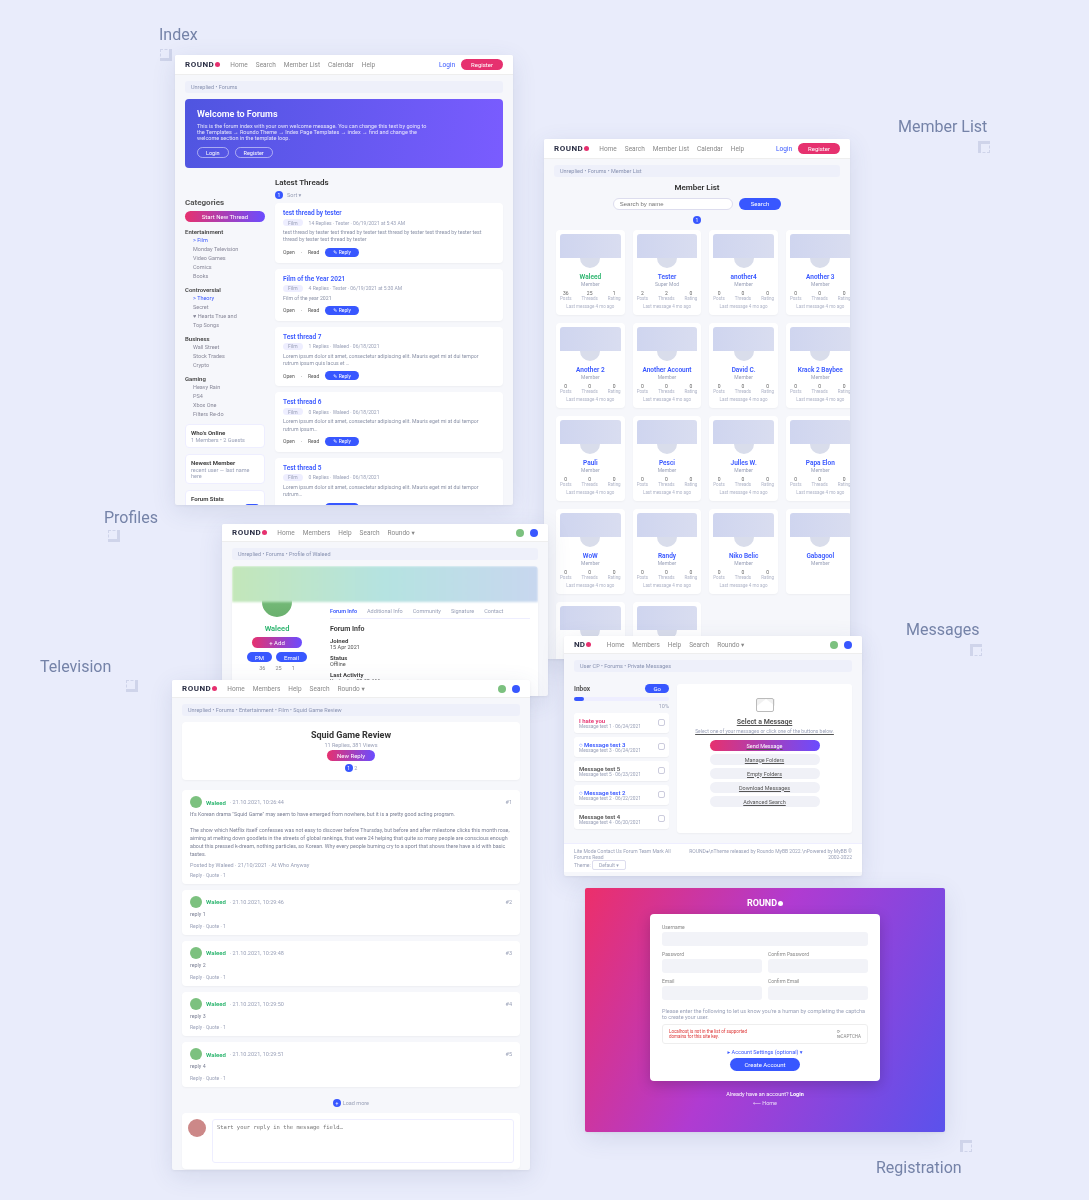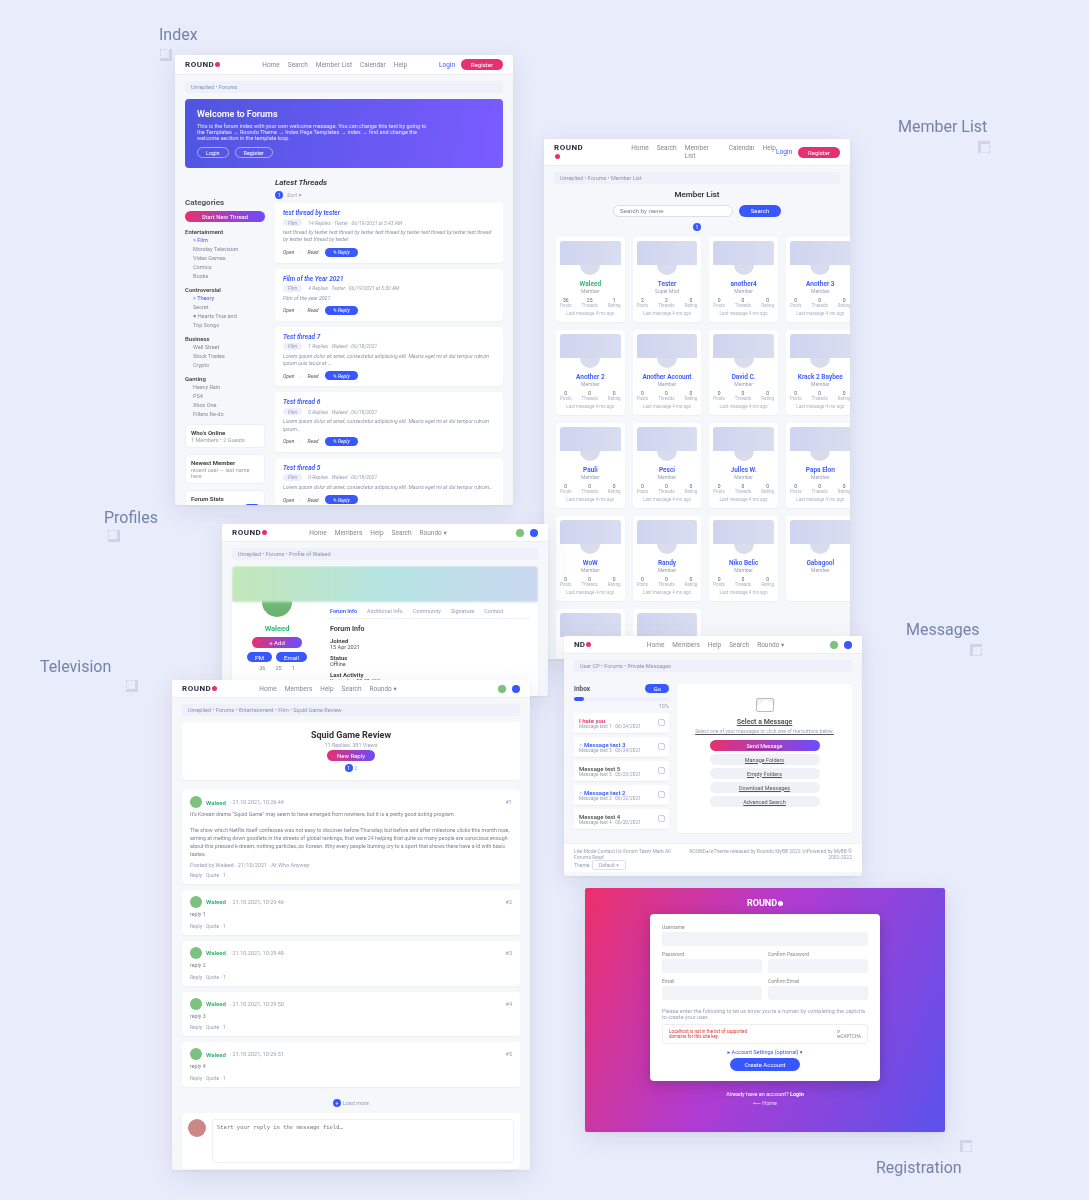--- a/index.html
+++ b/index.html
@@ -36,21 +36,21 @@
   }
   .topbar {
     background: #fff;
     display: flex; align-items: center; justify-content: space-between;
     padding: 4px 10px;
     border-bottom: 1px solid #eee;
     font-size: 6.5px;
   }
   .logo { font-weight: 700; color: #2b2f45; font-size: 8px; letter-spacing: 0.5px; }
   .logo .dot { display:inline-block; width:5px; height:5px; border-radius:50%; background:#e6316f; vertical-align: middle; margin-left:1px; }
-  .nav { display:flex; gap:8px; color:#888;margin-left:32px; }
+  .nav { display:flex; gap:8px; color:#888; }
   .nav span { cursor:pointer; }
   .auth { display:flex; gap:6px; align-items:center; }
   .loginlink { color:#3857ff; }
   .pill { background:#e6316f; color:#fff; padding:2px 10px; border-radius:10px; font-size:6px; cursor:pointer; }
   .pill.blue { background:#3857ff; }
   .pill.grad { background: linear-gradient(90deg,#e6316f,#6b4cff); }
   .breadcrumb { background:#eef0fa; margin:6px 10px; border-radius:3px; padding:3px 6px; font-size:5.5px; color:#8892b1; }
   .section-title { font-size:8px; font-weight:600; color:#333; }
   .muted { color:#9aa1b8; font-size:5.5px; }
 
@@ -64,21 +64,21 @@
   #index .banner p { font-size:5.5px; opacity:.85; max-width:80%; margin-bottom:6px; }
   #index .banner .bacts { display:flex; gap:6px; }
   #index .banner .bacts span { font-size:5.5px; border:1px solid rgba(255,255,255,.5); padding:1.5px 8px; border-radius:8px; cursor:pointer; }
   #index .body { display:flex; gap:10px; padding:4px 10px 10px; }
   #index .side { width:80px;margin-top:20px; }
   #index .side h4 { font-size:8px; margin-bottom:4px; }
   #index .cat { margin-bottom:6px; }
   #index .cat .ct { font-size:6px; font-weight:600; color:#444; }
   #index .cat .ci { display:block; font-size:5.5px; color:#889; padding:1.5px 0 1.5px 8px; }
   #index .cat .ci.blue { color:#3857ff; }
-  #index .feed { flex:1;font-style:italic; }
+  #index .feed { flex:1; }
   #index .post { background:#fff; border-radius:4px; padding:6px 8px; margin-bottom:6px; box-shadow:0 1px 2px rgba(0,0,0,.04); }
   #index .post .pt { color:#3857ff; font-size:6.5px; font-weight:600; cursor:pointer; }
   #index .post .pm { display:flex; gap:6px; align-items:center; margin:2px 0 3px; font-size:5px; color:#9aa1b8; }
   #index .post .pm .pillx { background:#eef; padding:.5px 5px; border-radius:6px; }
   #index .post .pb { font-size:5.2px; color:#8b92a7; line-height:1.4; max-height:26px; overflow:hidden; }
   #index .post .pa { display:flex; gap:6px; margin-top:4px; align-items:center; font-size:5px; }
   #index .post .pa .reply { background:#3857ff; color:#fff; padding:1.5px 8px; border-radius:8px; cursor:pointer; }
   #index .statsbox { background:#fff; border:1px solid #eef; border-radius:4px; padding:4px 5px; margin-top:6px; }
   #index .statline { display:flex; justify-content:space-between; font-size:5.5px; padding:1px 0; }
   #index .statline .n { background:#3857ff; color:#fff; padding:0 4px; border-radius:3px; font-size:5px; }
@@ -718,21 +718,21 @@
   </div>
   <div class="editor">
     <div class="av"></div>
     <textarea placeholder="Start your reply in the message field…" style=""></textarea>
   </div>
 
 </div>
 
 <div id="messages" class="shot" style="left:564px; top:636px; width:298px; height:240px;">
   <div class="topbar">
-    <div style="display:flex;gap:24px;align-items:center;">
+    <div style="display:flex;gap:16px;align-items:center;">
       <span class="logo"><span style="letter-spacing:0;">ND</span><span class="dot"></span></span>
       <div class="nav">
         <span>Home</span>
         <span>Members</span>
         <span>Help</span>
         <span>Search</span>
         <span>Roundo ▾</span>
       </div>
     </div>
     <div class="auth">

